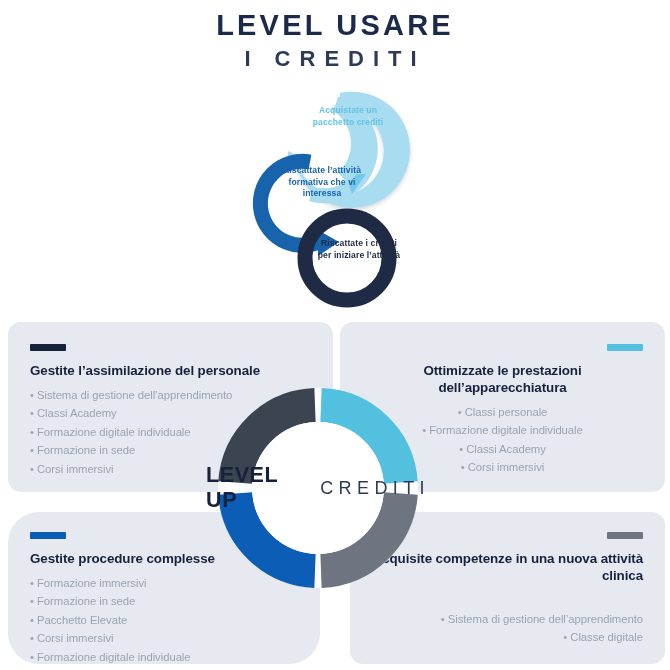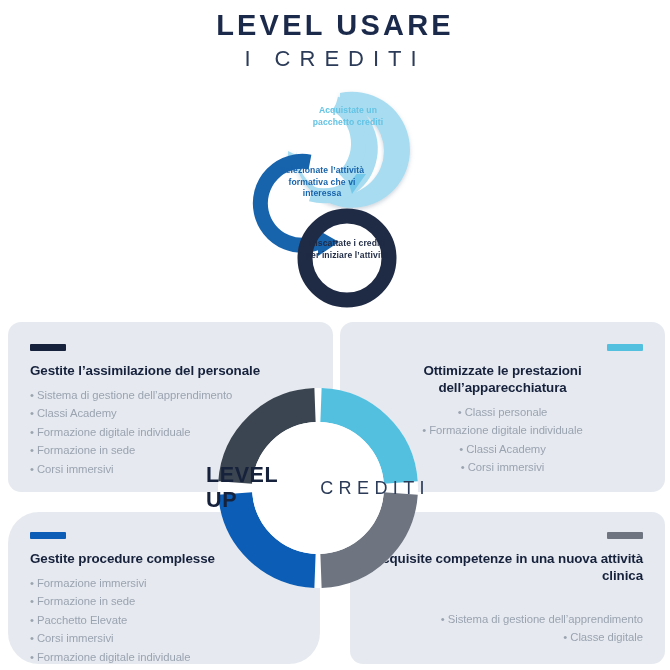--- a/index.html
+++ b/index.html
@@ -11,34 +11,34 @@
   }
   .stage{position:absolute;left:0;top:0;width:670px;height:670px;}
 
   
   #title-block{position:absolute;left:0;top:0;width:670px;text-align:center;}
   #title-main{
     font-size:29px;font-weight:bold;color:#1b2a4b;
     letter-spacing:3.2px;line-height:34px;margin-top:8px;
   }
   #title-sub{
-    font-size:22px;font-weight:400;color:#2b3b58;
+    font-size:22px;font-weight:700;color:#2b3b58;
     letter-spacing:9px;line-height:30px;margin-top:2px;
   }
 
   
   #steps{position:absolute;left:240px;top:88px;width:200px;height:222px;}
   #steps svg{position:absolute;left:0;top:0;}
   .step-text{
     position:absolute;text-align:center;font-weight:bold;line-height:11.5px;
     font-size:8.6px;letter-spacing:0.1px;
   }
   #step1-text{left:62px;top:17px;width:92px;color:#63c3e4;}
   #step2-text{left:34px;top:77px;width:96px;color:#1763ac;}
-  #step3-text{left:64px;top:150px;width:86px;color:#1f2a44;}
+  #step3-text{left:76px;top:150px;width:86px;color:#1f2a44;}
 
   
   .card{
     position:absolute;background:#e6eaf0;border-radius:13px;
     box-sizing:border-box;
   }
   #card-tl{left:8px;  top:322px; width:325px; height:170px; padding:22px 22px 0 22px;}
   #card-tr{left:340px;top:322px; width:325px; height:170px; padding:22px 22px 0 22px;text-align:center;}
   #card-bl{left:8px;  top:512px; width:312px; height:152px; padding:20px 15px 0 22px;border-radius:31px;}
   #card-br{left:350px;top:512px; width:315px; height:152px; padding:20px 22px 0 22px;text-align:right;}
@@ -108,21 +108,21 @@
         <path d="M 70 74 A 42 42 0 1 0 86 150" fill="none" stroke="#1763ac" stroke-width="15"></path>
         <polygon points="78,142 99,154 78,168" fill="#1763ac"></polygon>
       </g>
 
       <g>
         <circle cx="107" cy="170" r="42" fill="none" stroke="#1f2a44" stroke-width="15"></circle>
       </g>
     </svg>
 
     <div id="step1-text" class="step-text">Acquistate un pacchetto crediti</div>
-    <div id="step2-text" class="step-text">Selezionate l’attività formativa che vi interessa</div>
+    <div id="step2-text" class="step-text">Riscattate l’attività formativa che vi interessa</div>
     <div id="step3-text" class="step-text">Riscattate i crediti per iniziare l’attività</div>
   </div>
 
   <div class="card" id="card-tl">
     <span class="accent" style="background:#16213c;"></span>
     <h3 class="card-title">Gestite l’assimilazione del personale</h3>
     <ul class="bullets">
       <li>Sistema di gestione dell’apprendimento</li>
       <li>Classi Academy</li>
       <li>Formazione digitale individuale</li>

